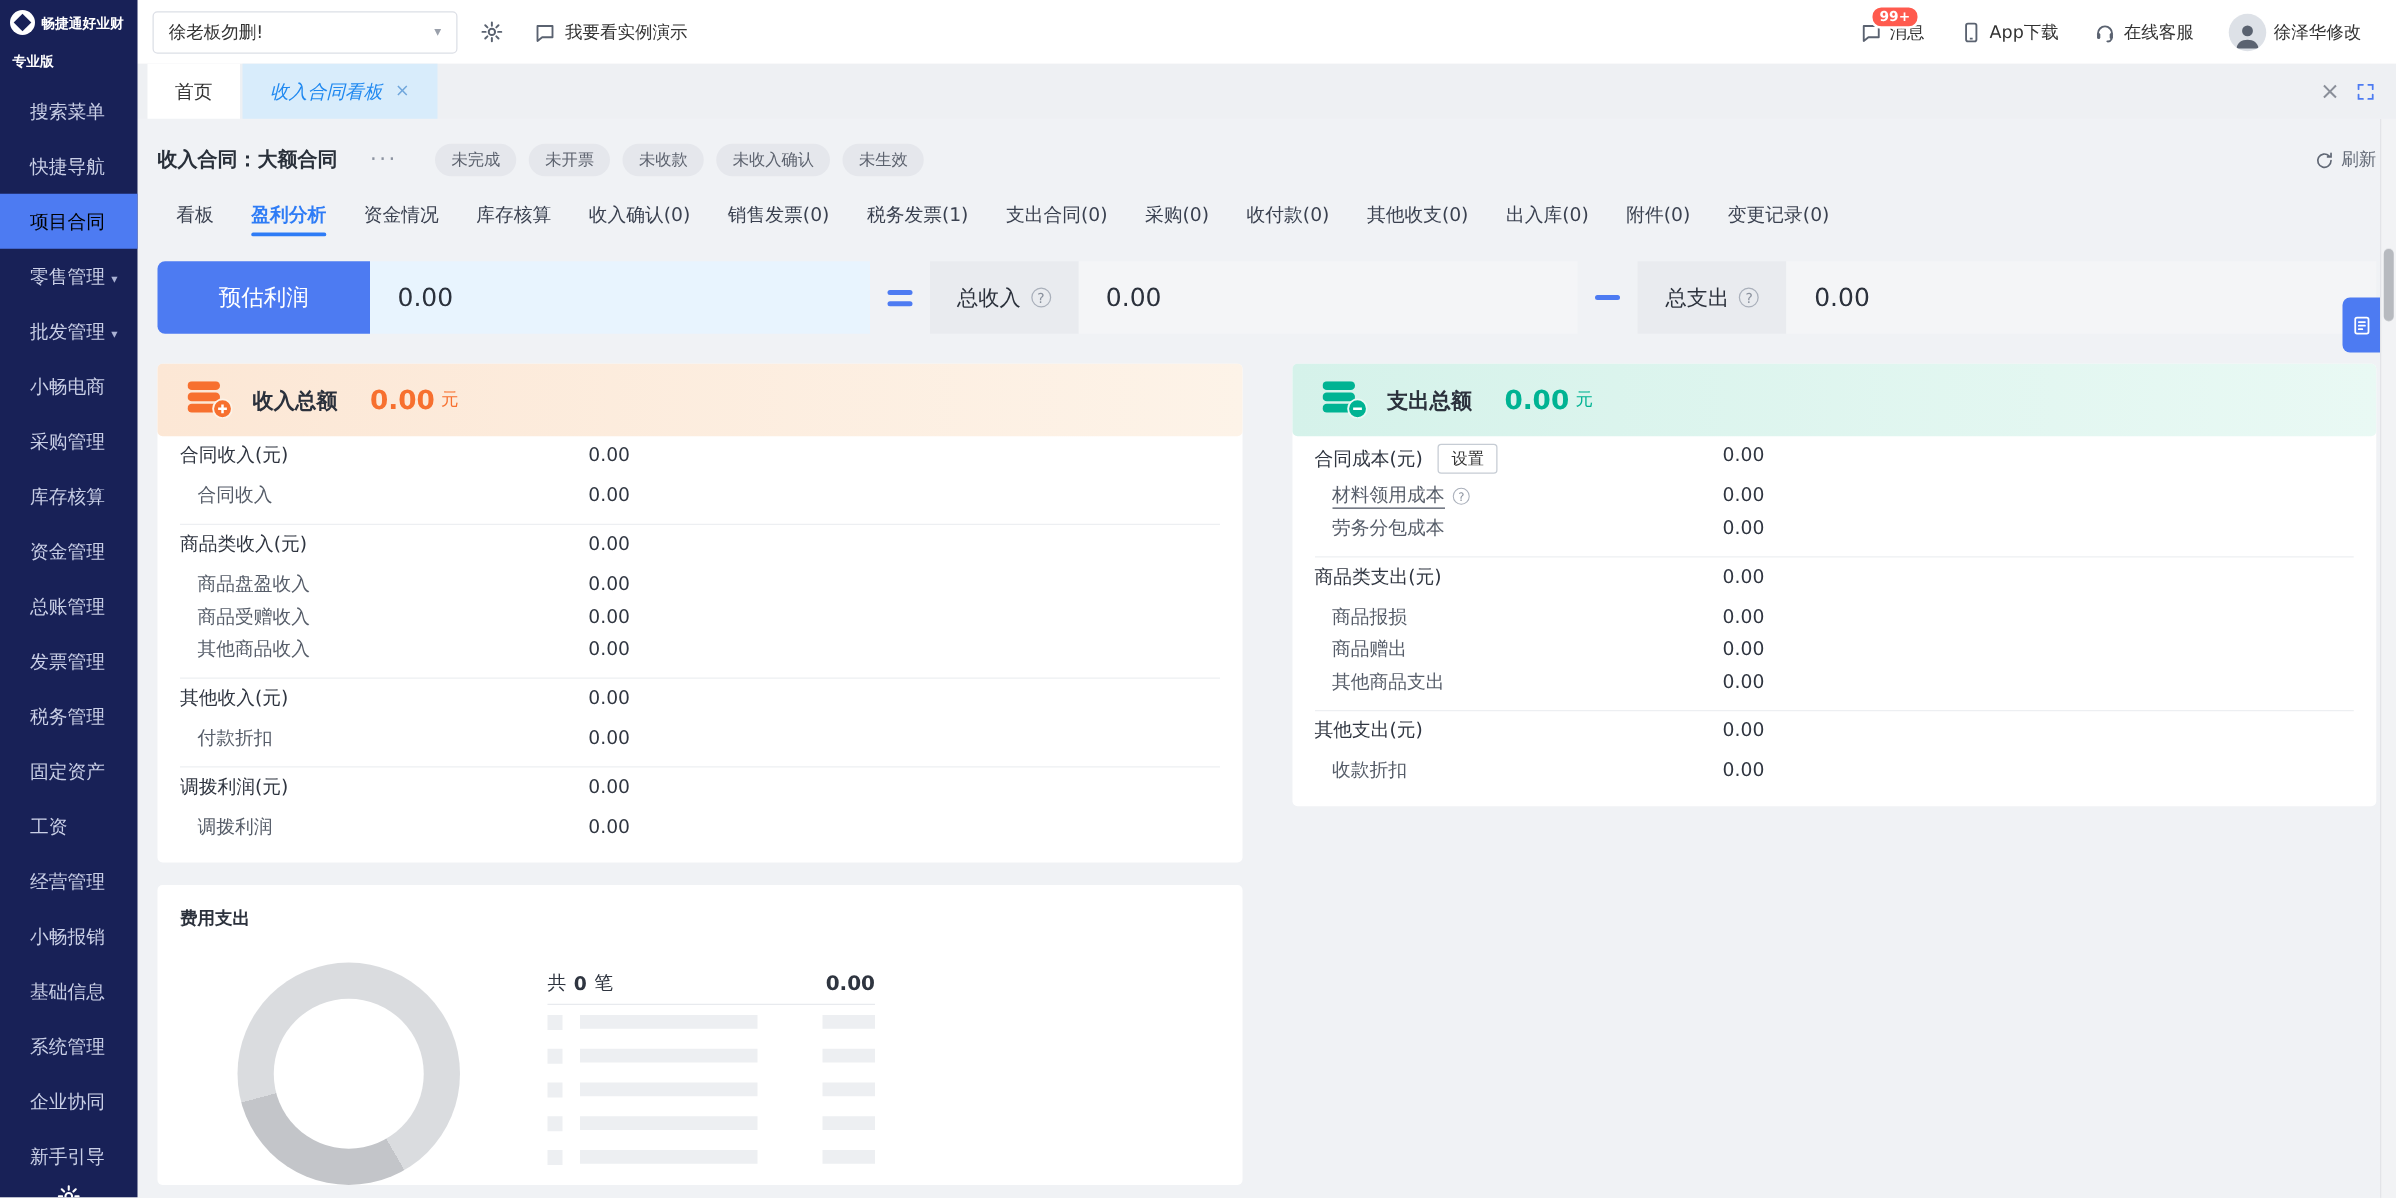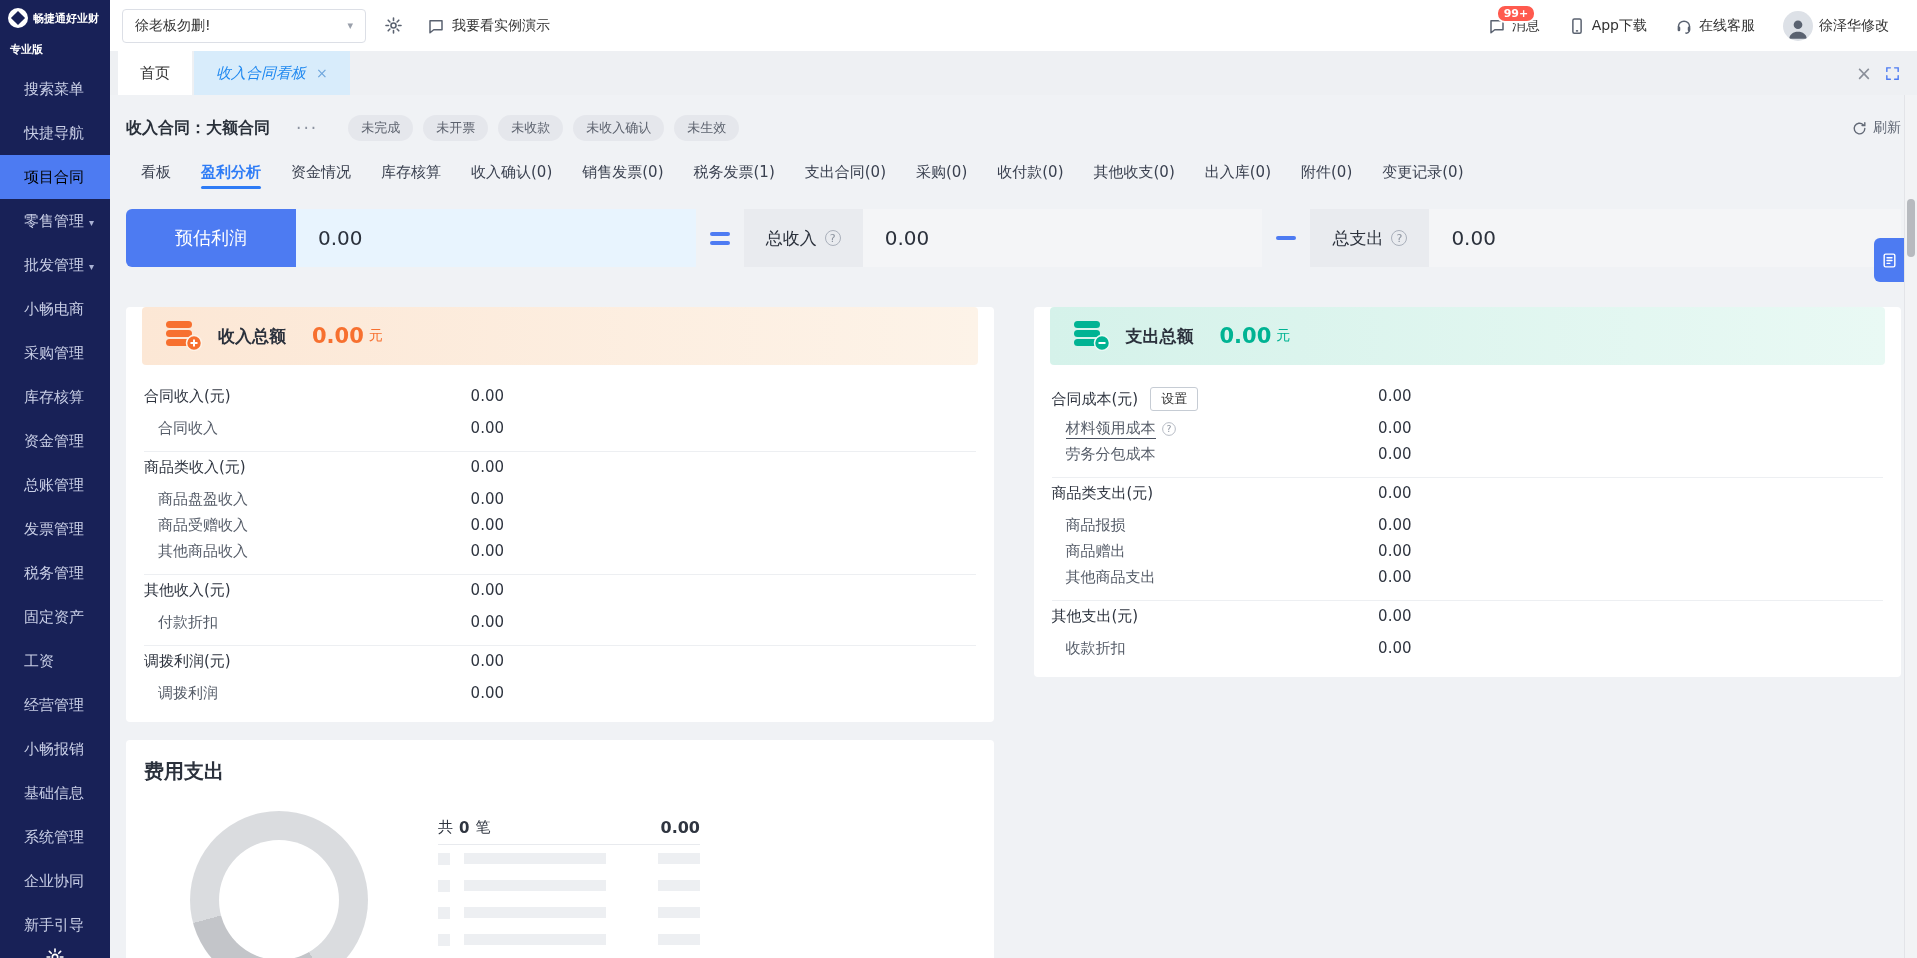--- a/index.html
+++ b/index.html
@@ -77,21 +77,21 @@
   .op i { display:block; width:20px; height:4px; background:var(--primary,#4d7bf2); border-radius:2px; }
   .sum-label { background:#e9ebef; padding:0 22px; display:flex; align-items:center; gap:8px;
     font-size:17px; color:#2b313c; flex:none; }
   .info-i { width:16px; height:16px; border:1px solid #aab0bb; color:#8a919d; border-radius:50%;
     font-size:11px; display:inline-flex; align-items:center; justify-content:center; flex:none; cursor:default; }
   .info-i::before { content:"?"; }
 
   .cards { margin-top:24px; display:flex; gap:40px; align-items:flex-start; }
   .col { flex:1; min-width:0; }
   .card { background:#fff; border-radius:4px; }
-  .banner { margin:16px; height:58px; border-radius:4px; display:flex; align-items:center; padding:0 24px; }
+  .banner { height:58px; border-radius:4px; display:flex; align-items:center; padding:0 24px; }
   .banner.orange { background:linear-gradient(90deg,#fce7d5,#fdf3e8); }
   .banner.teal { background:linear-gradient(90deg,#d5f2ea,#e9f9f4); }
   .banner-icon { display:flex; }
   .income-accent { color:var(--income-accent,#f7702f); }
   .expense-accent { color:var(--expense-accent,#00b393); }
   .banner-title { font-size:17px; font-weight:700; color:#2b313c; margin-left:16px; }
   .banner-amount { font-size:21px; font-weight:600; margin-left:26px; }
   .banner-unit { font-size:14px; margin-left:5px; font-weight:400; }
 
   .tbl { padding:0 18px 6px; }
@@ -102,21 +102,21 @@
   .trow.sub { height:26px; }
   .trow .lbl { flex:0 0 245px; font-size:15px; color:#2f3540; display:flex; align-items:center; white-space:nowrap; }
   .trow.sub .lbl { padding-left:14px; color:#565d69; }
   .trow .val { flex:0 0 115px; text-align:right; font-size:15px; color:#2f3540; }
   .mini-btn { margin-left:12px; font-size:13px; padding:2px 10px; border:1px solid #c6ccd4; border-radius:3px;
     background:#fff; color:#333; cursor:pointer; font-family:inherit; }
   .link-u { border-bottom:1px solid #4a5160; cursor:pointer; }
   .sub .info-i { margin-left:5px; transform:scale(.85); }
 
   .fee-card { margin-top:18px; height:240px; overflow:hidden; padding:18px 18px 0; }
-  .fee-title { font-size:20px; font-weight:700; color:#2b313c; }
+  .fee-title { font-size:14px; font-weight:700; color:#2b313c; }
   .fee-body { display:flex; margin-top:26px; }
   .donut { width:178px; height:178px; border-radius:50%; margin-left:46px; flex:none; position:relative;
     background:conic-gradient(from 150deg,#c3c5c9 0deg 105deg,#dadcdf 105deg 360deg); }
   .donut::after { content:""; position:absolute; inset:29px; background:#fff; border-radius:50%; }
   .fee-list { margin-left:70px; width:262px; }
   .fee-total-row { display:flex; align-items:center; height:34px; border-bottom:1px solid #e8eaee;
     font-size:15px; color:#2f3540; }
   .fee-count-num { font-weight:700; margin:0 6px; }
   .fee-amount { margin-left:auto; font-size:16px; font-weight:600; }
   .sk-row { display:flex; align-items:center; height:27px; }

